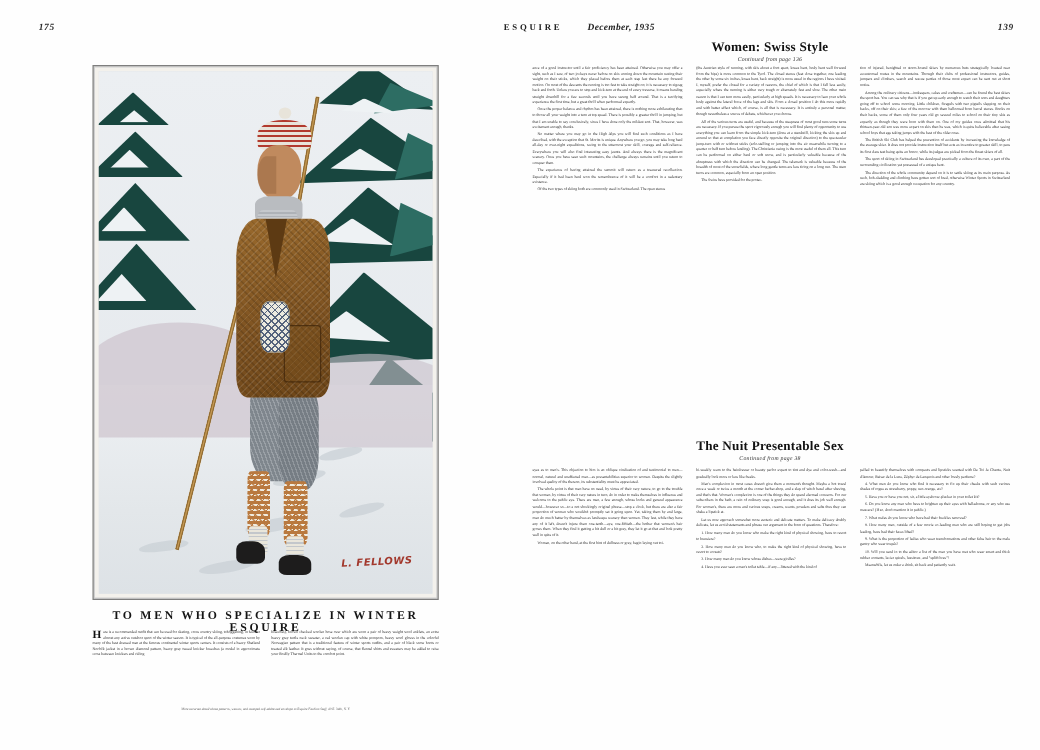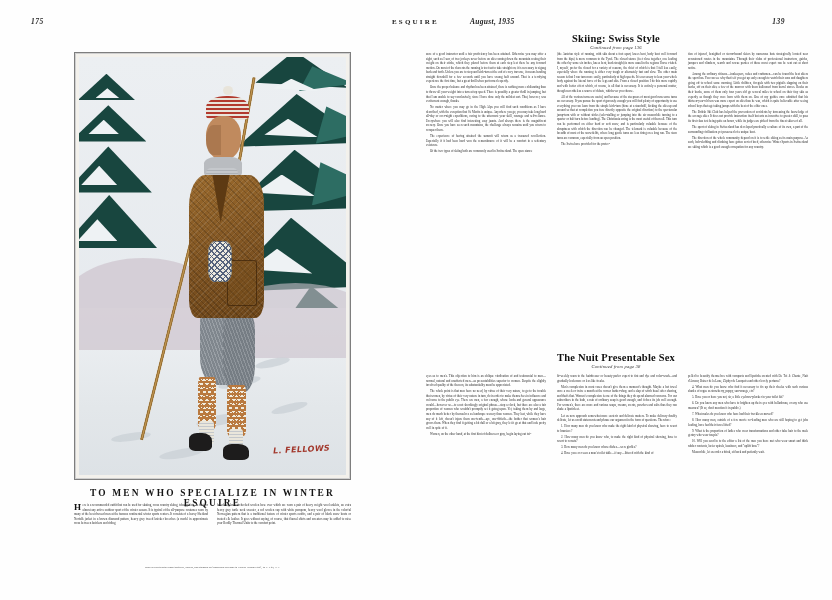--- a/index.html
+++ b/index.html
@@ -12,23 +12,23 @@
   .page{position:relative;width:832px;height:600px;background:#fefefe;}
 
   
   .folio{
     position:absolute;top:17px;
     font-family:"Liberation Serif", serif;
     font-weight:bold;font-style:italic;font-size:7.5px;
     letter-spacing:.5px;color:#2a2a2a;
   }
   .folio-left{left:31px;}
-  .folio-right{right:47px;}
+  .folio-right{right:21px;}
   .masthead{
-    position:absolute;top:18px;left:392px;
+    position:absolute;top:18px;left:403px;
     font-size:7px;font-weight:bold;letter-spacing:2.2px;color:#222;
   }
   .issue-date{
     position:absolute;top:17px;left:470px;
     font-size:7.5px;font-weight:bold;font-style:italic;letter-spacing:.3px;color:#222;
   }
 
   
   .left-page{position:absolute;left:0;top:0;width:400px;height:600px;}
 
@@ -155,21 +155,21 @@
   .left-col p{margin:0 0 1.5px 0;text-indent:4px;}
   .left-col p.noind{text-indent:0;}
 </style>
 </head>
 <body>
 
 <div class="page">
 
   <div class="folio folio-left">175</div>
   <div class="masthead">ESQUIRE</div>
-  <div class="issue-date">August, 1935</div>
+  <div class="issue-date">December, 1935</div>
   <div class="folio folio-right">139</div>
 
   <div class="left-page">
 
     <div class="plate-frame">
       <div class="plate">
         <div class="sky"></div>
 
         <div class="tree" style="left:-4%;top:4%;width:34%;height:58%;">
           <div class="tw" style="left:10%;top:0;width:64%;height:11%;clip-path:polygon(50% 0,100% 100%,0 100%);"></div>
@@ -248,21 +248,21 @@
         <p class="noind">breeches), brown checked woolen hose over which are worn a pair of heavy weight wool anklets, an extra heavy grey turtle neck sweater, a red woolen cap with white pompom, heavy wool gloves in the colorful Norwegian pattern that is a traditional feature of winter sports outfits, and a pair of black snow boots or treated elk leather. It goes without saying, of course, that flannel shirts and sweaters may be added to raise your Bodily Thermal Units to the comfort point.</p>
       </div>
     </div>
 
     <div class="credit-line">More accurate detail about patterns, weaves, and stamped self-addressed envelope to Esquire Fashion Staff, 40 E. 34th, N. Y.</div>
   </div>
 
   <div class="right-page">
 
     <div class="art-head head-1">
-      <h2>Skiing: Swiss Style</h2>
+      <h2>Women: Swiss Style</h2>
       <div class="contd">Continued from page 136</div>
     </div>
 
     <div class="rcols rcols-top">
       <div class="rcol">
           <p class="noind">ance of a good instructor until a fair proficiency has been attained. Otherwise you may offer a sight, such as I saw, of two jockeys never before on skis coming down the mountain resting their weight on their sticks, which they placed before them at each step lest there be any forward motion. On most of the descents the running is too fast to take straight on; it is necessary to zigzag back and forth. Unless you are to stop and kick-turn at the end of every traverse, it means bending straight downhill for a few seconds until you have swung half around. That is a terrifying experience the first time, but a great thrill when performed expertly.</p>
           <p>Once the proper balance and rhythm has been attained, there is nothing more exhilarating than to throw all your weight into a turn at top speed. There is possibly a greater thrill in jumping, but that I am unable to say conclusively, since I have done only the mildest sort. That, however, was excitement enough, thanks.</p>
           <p>No matter where you may go in the High Alps you will find such conditions as I have described, with the exception that St. Moritz is unique. Anywhere you go, you may take long hard all-day or over-night expeditions, racing to the uttermost your skill, courage and self-reliance. Everywhere you will also find interesting easy jaunts. And always there is the magnificent scenery. Once you have seen such mountains, the challenge always remains until you return to conquer them.</p>
           <p>The experience of having attained the summit will return as a treasured recollection. Especially if it had been hard won the remembrance of it will be a comfort in a sedentary existence.</p>
           <p>Of the two types of skiing both are commonly used in Switzerland. The open stance</p>

